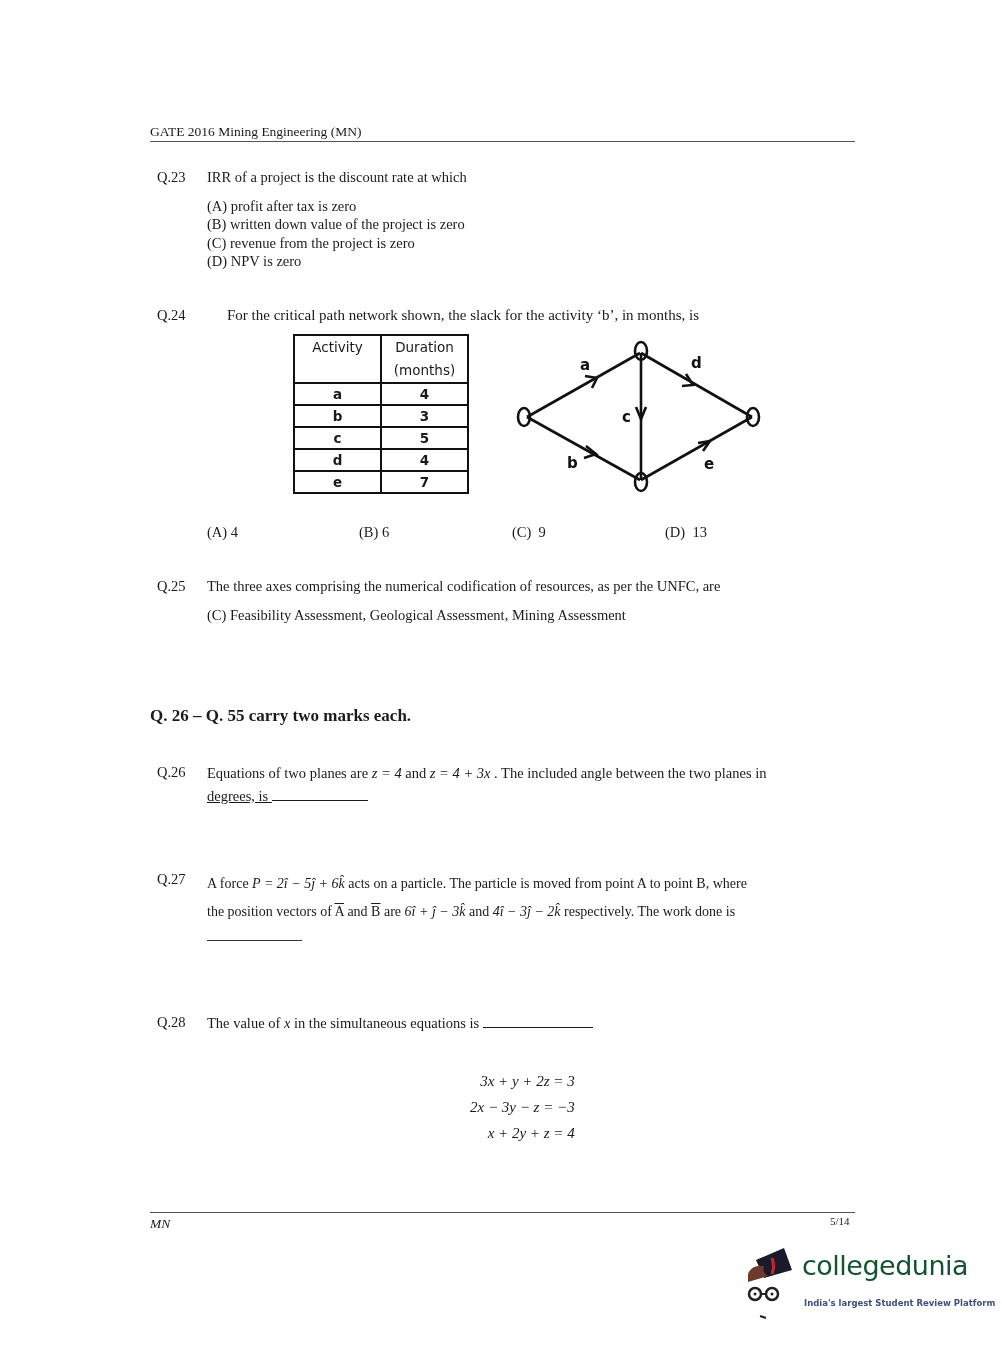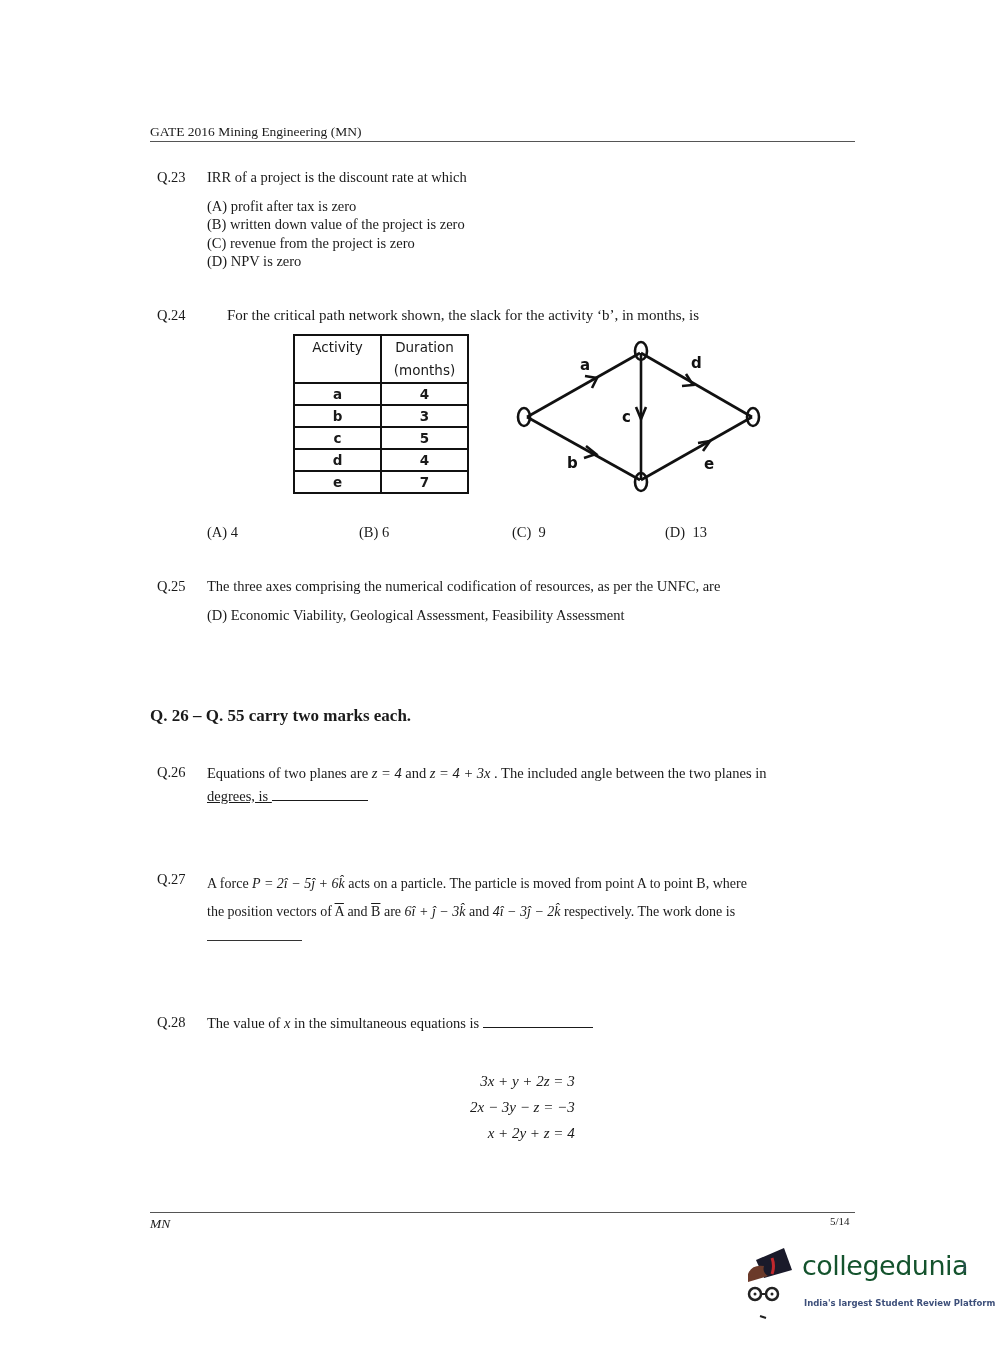--- a/index.html
+++ b/index.html
@@ -113,21 +113,21 @@
 </svg>
 
 <div class="abs opt" style="left:207px; top:523px;">(A) 4</div>
 <div class="abs opt" style="left:359px; top:523px;">(B) 6</div>
 <div class="abs opt" style="left:512px; top:523px; white-space:pre;text-align:center;">(C)  9</div>
 <div class="abs opt" style="left:665px; top:523px; white-space:pre;">(D)  13</div>
 
 <div class="abs qnum" style="left:157px; top:578px;">Q.25</div>
 <div class="abs qtext" style="left:207px; top:578px;">The three axes comprising the numerical codification of resources, as per the UNFC, are</div>
 <div class="abs" style="left:207px; top:606px;">
-  <div class="opt">(D) Economic Viability, Geological Assessment, Feasibility Assessment</div>
+  <div class="opt">(C) Feasibility Assessment, Geological Assessment, Mining Assessment</div>
 </div>
 
 <div class="abs sect">Q. 26 – Q. 55 carry two marks each.</div>
 
 <div class="abs qnum" style="left:157px; top:764px;">Q.26</div>
 <div class="abs qtext" style="left:207px; top:765px;">
   <span>Equations of two planes are </span><i class="m">z = 4</i><span> and </span><i class="m">z = 4 + 3x</i><span> . The included angle between the two planes in</span>
 </div>
 <div class="abs qtext" style="left:207px; top:787px;text-decoration:underline;">
   <span>degrees, is </span><span class="blank" style="width:96px;"></span>

